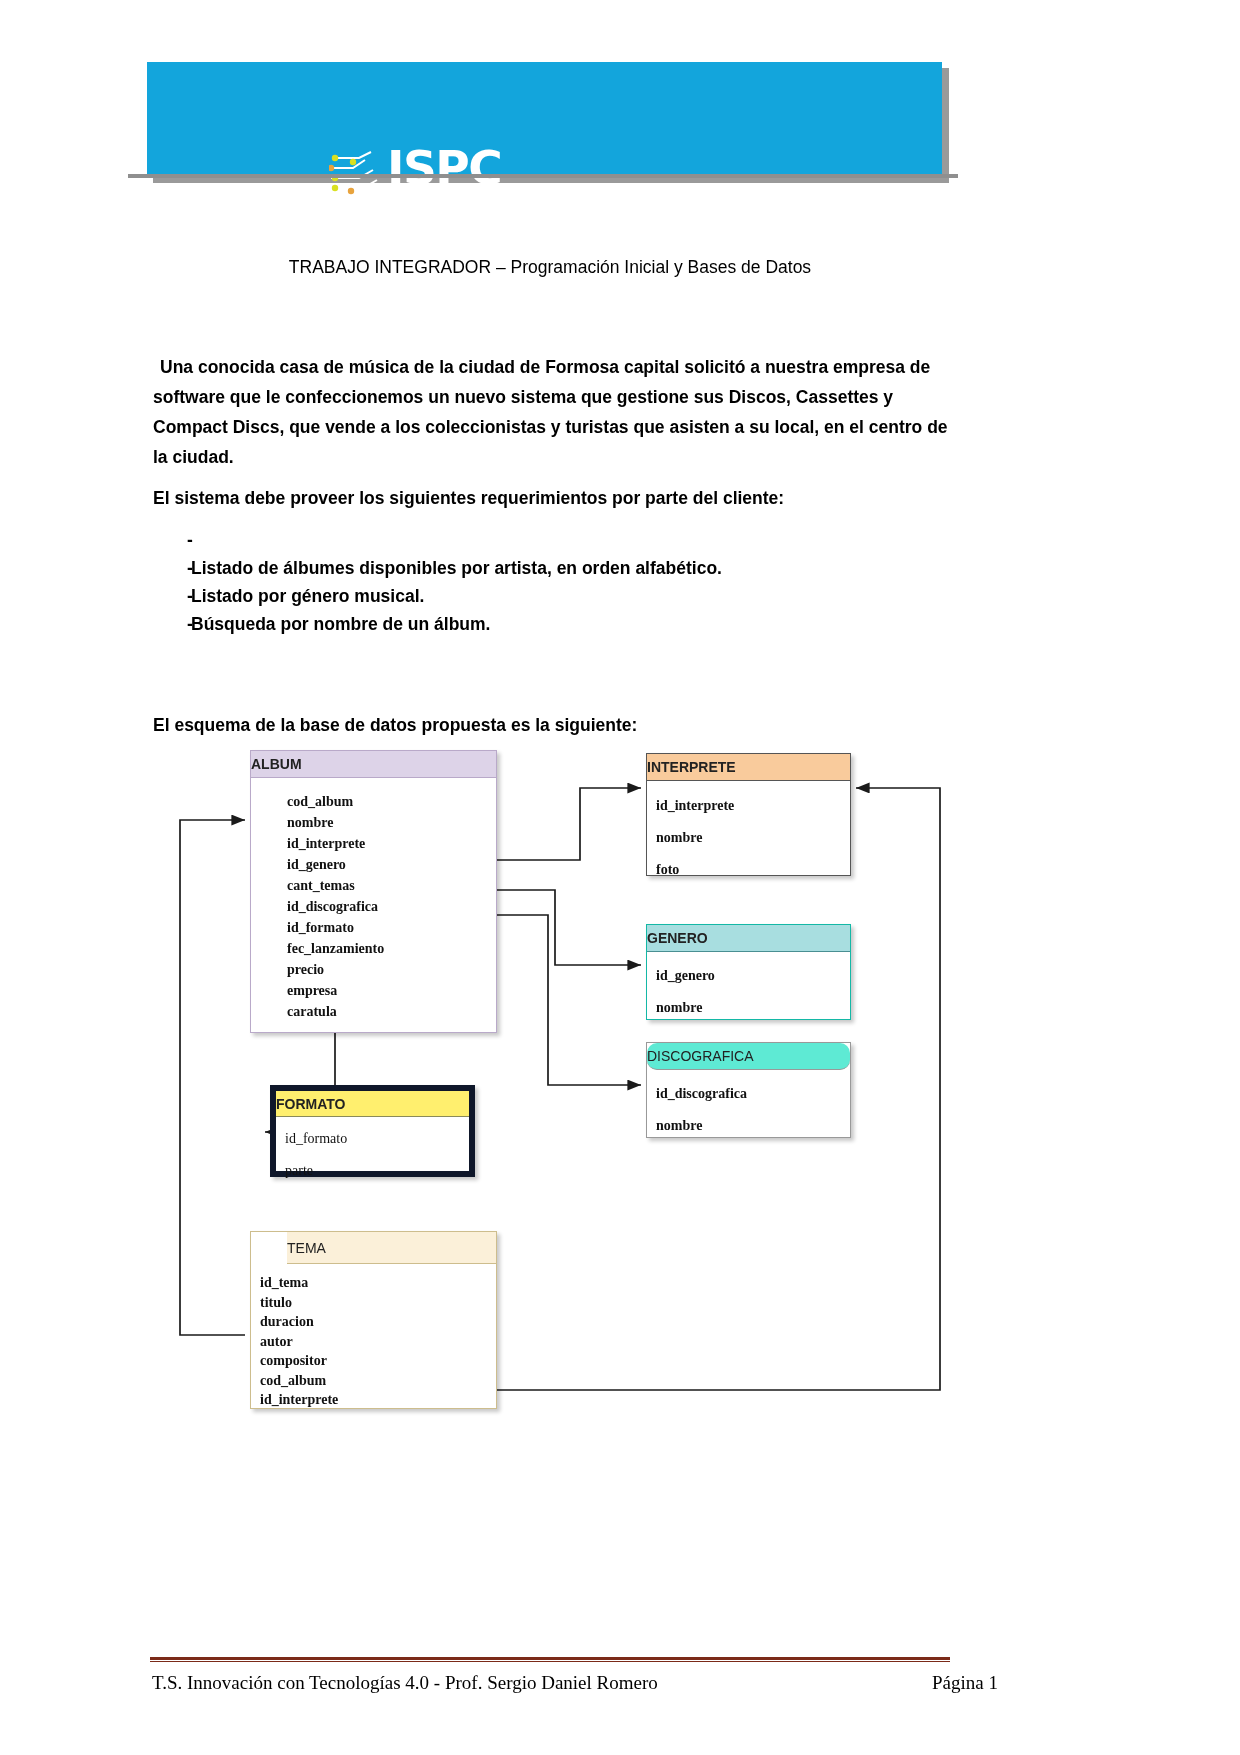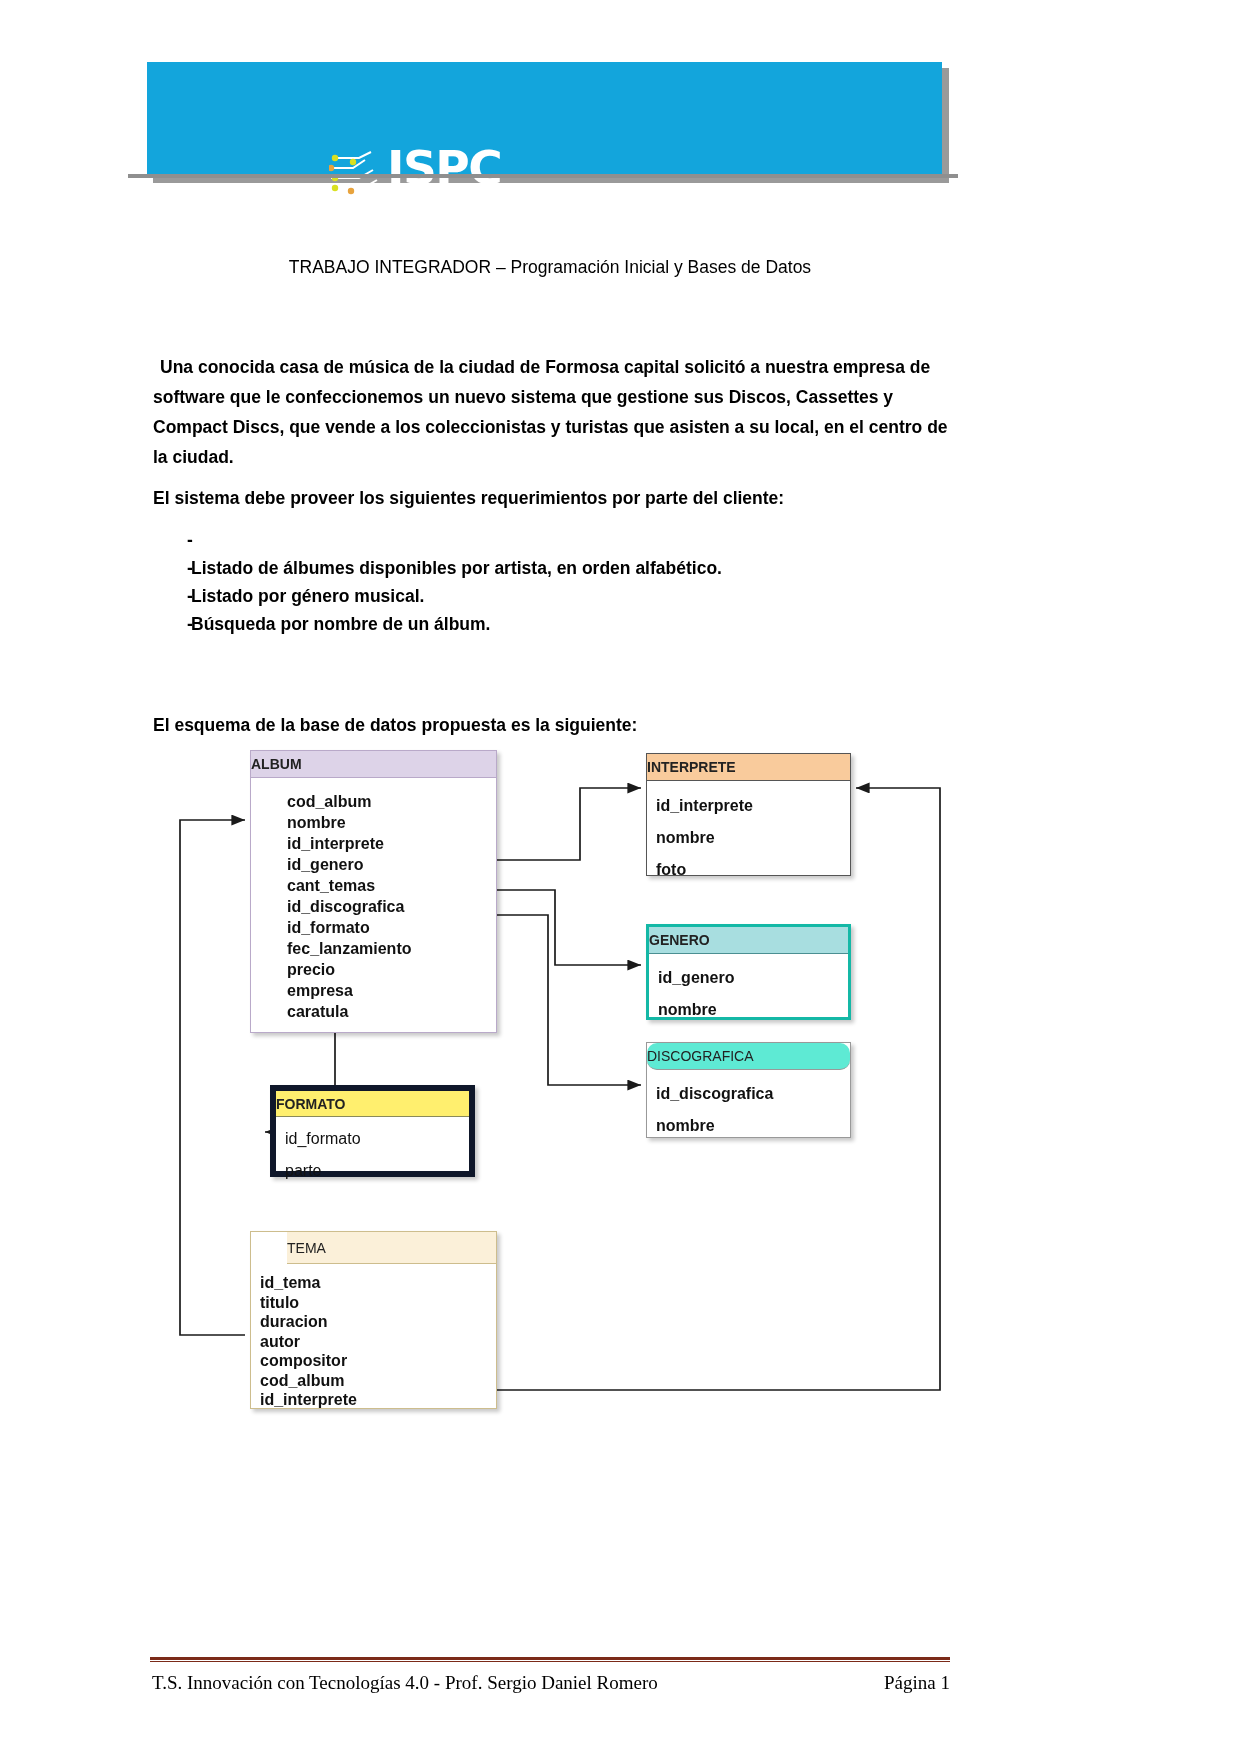--- a/index.html
+++ b/index.html
@@ -166,20 +166,21 @@
   }
   .footer-right {
     position: absolute;
     left: 0;
     top: 1672px;
     width: 950px;
     text-align: right;
     font-family: "Liberation Serif", serif;
     font-size: 19px;
     color: #000000;
+    padding-left: 48px;
   }
 
   
   .diagram {
     position: absolute;
     left: 150px;
     top: 740px;
     width: 810px;
     height: 690px;
   }
@@ -198,44 +199,45 @@
     font-size: 14px;
     color: #222222;
     box-sizing: border-box;
     font-family: "Liberation Sans", sans-serif;
   }
   .er-body {
     box-sizing: border-box;
     font-family: "Liberation Sans", sans-serif;
   }
   .er-field {
-    font-size: 16px;
+    font-size: 14px;
     font-weight: bold;
     color: #111111;
+    font-family: Liberation Serif, serif;
   }
 
   
   #tbl-album { left: 100px; top: 10px; width: 247px; height: 283px;
                border: 1px solid #b9a9c9; box-shadow: 3px 3px 4px rgba(0,0,0,0.22); }
   #tbl-album .er-head { background: #ddd3e8; height: 27px; line-height: 27px;
                         border-bottom: 1px solid #b9a9c9; font-weight: bold; }
   #tbl-album .er-body { padding: 13px 0 0 36px; }
   #tbl-album .er-field { line-height: 21px; }
 
   
   #tbl-interprete { left: 496px; top: 13px; width: 205px; height: 123px;
                     border: 1px solid #555555; box-shadow: 3px 3px 4px rgba(0,0,0,0.22); }
   #tbl-interprete .er-head { background: #f9cb9c; height: 27px; line-height: 27px;
                              border-bottom: 1px solid #555555; font-weight: bold; }
   #tbl-interprete .er-body { padding: 9px 0 0 9px; }
   #tbl-interprete .er-field { line-height: 32px; }
 
   
   #tbl-genero { left: 496px; top: 184px; width: 205px; height: 96px;
-                border: 3px solid #14b8a6; box-shadow: 3px 3px 4px rgba(0,0,0,0.22); }
+                border: 1px solid #14b8a6; box-shadow: 3px 3px 4px rgba(0,0,0,0.22); }
   #tbl-genero .er-head { background: #a8dee0; height: 27px; line-height: 27px;
                          border-bottom: 1px solid #4a8f92; font-weight: bold; }
   #tbl-genero .er-body { padding: 8px 0 0 9px; }
   #tbl-genero .er-field { line-height: 32px; }
 
   
   #tbl-discografica { left: 496px; top: 302px; width: 205px; height: 96px;
                       border: 1px solid #999999; box-shadow: 3px 3px 4px rgba(0,0,0,0.22); }
   #tbl-discografica .er-head { background: #5eead4; height: 27px; line-height: 27px;
                                border-bottom: 1px solid #999999; border-radius: 10px; }

